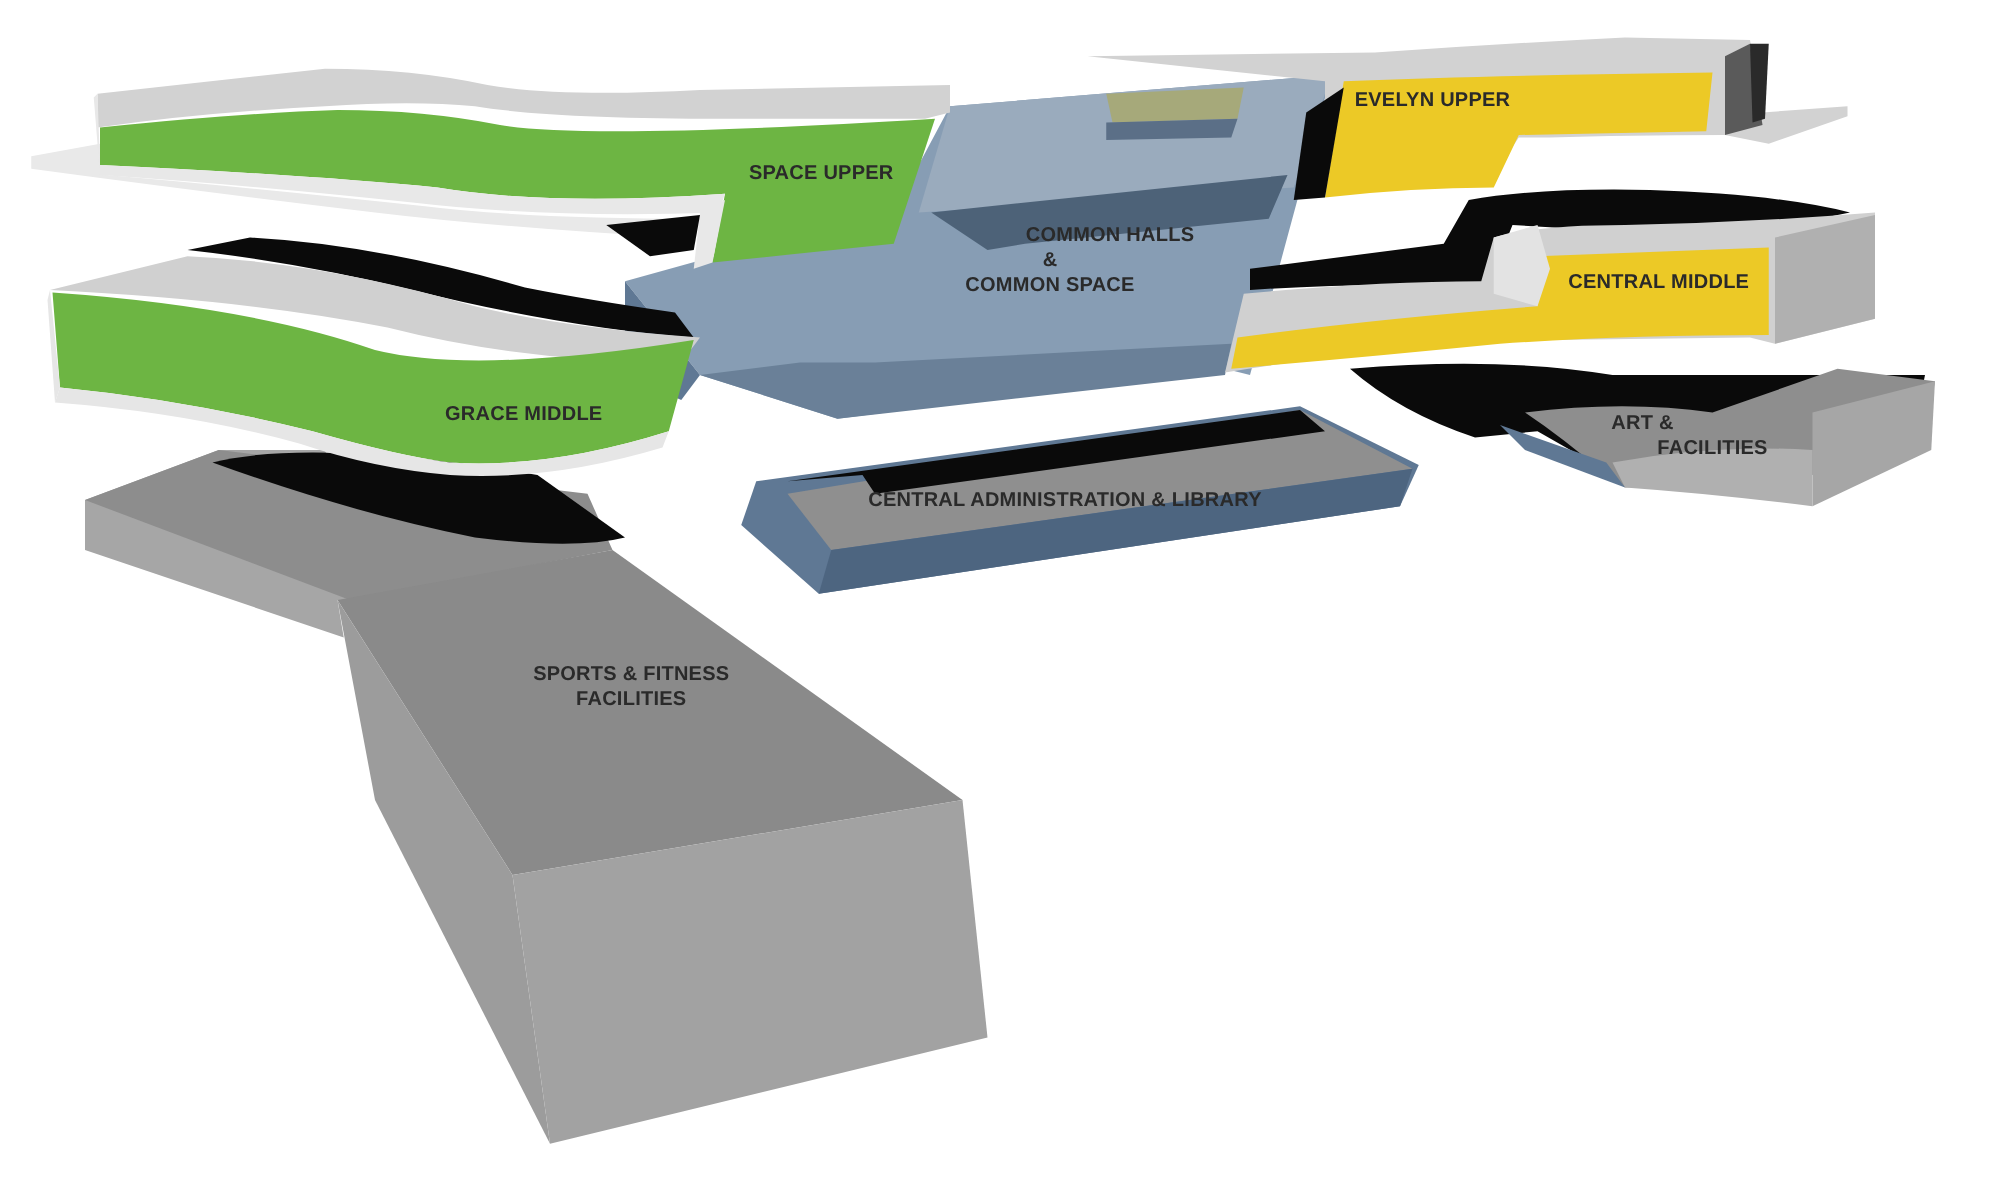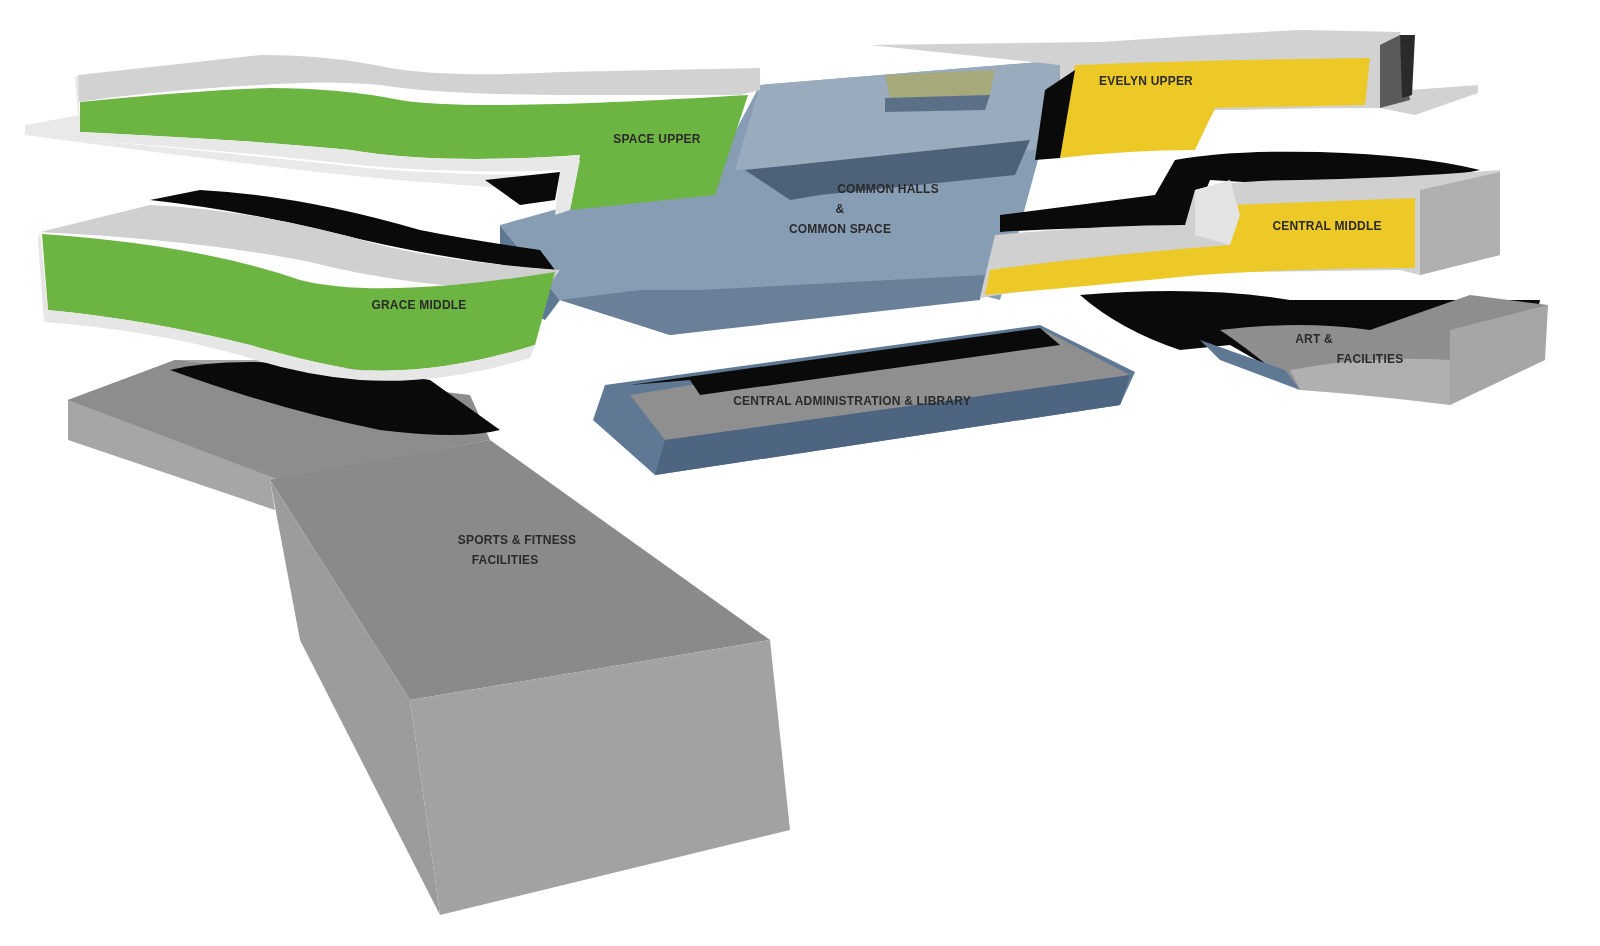--- a/index.html
+++ b/index.html
@@ -1,18 +1,18 @@
 <!DOCTYPE html>
 <html><head>
 <meta charset="utf-8">
 <style>
   html,body{margin:0;padding:0;background:#ffffff;}
   body{width:1600px;height:946px;overflow:hidden;position:relative;font-family:"Liberation Sans",sans-serif;}
   svg{position:absolute;left:0;top:0;}
-  .lbl{position:absolute;font-family:"Liberation Sans",sans-serif;font-weight:bold;font-size:12px;color:#2a2a2a;text-align:left;line-height:20px;white-space:nowrap;transform:translate(-50%,-50%);letter-spacing:0.2px;}
+  .lbl{position:absolute;font-family:"Liberation Sans",sans-serif;font-weight:bold;font-size:16px;color:#2a2a2a;text-align:left;line-height:20px;white-space:nowrap;transform:translate(-50%,-50%);letter-spacing:0.2px;}
 </style>
 </head>
 <body>
 
 <svg width="1600" height="946" viewBox="0 0 1600 946">
 
   <g>
     <polygon points="68,400 175,360 260,360 300,480 270,480 275,510 68,440" fill="#a6a6a6"></polygon>
     <polygon points="68,400 175,360 470,395 490,440 280,480" fill="#8d8d8d"></polygon>
     <polygon points="270,480 490,440 770,640 410,700" fill="#8a8a8a"></polygon>
@@ -74,23 +74,23 @@
   <g>
     <path d="M870,45 L1100,42 Q1200,35 1300,30 L1400,32 L1410,90 L1478,85 L1478,93 L1415,115 L1380,108 Q1300,108 1240,110 L1215,110 L1205,125 Q1190,125 1160,145 L1060,155 L1060,65 Z" fill="#d2d2d2"></path>
     <path d="M1075,65 Q1200,60 1370,58 L1365,105 L1215,108 L1195,150 Q1130,150 1060,158 Z" fill="#ecc926"></path>
     <polygon points="1045,90 1075,70 1060,158 1035,160" fill="#0a0a0a"></polygon>
     <polygon points="1380,45 1400,35 1410,100 1380,108" fill="#5a5a5a"></polygon>
     <polygon points="1400,35 1415,35 1412,95 1402,98" fill="#2a2a2a"></polygon>
   </g>
 </svg>
 
 <div class="lbl" style="left:657px;top:139px;">SPACE UPPER</div>
-<div class="lbl" style="left:419px;top:305px;">GRACE MIDDLE</div>
+<div class="lbl" style="left:419px;top:332px;">GRACE MIDDLE</div>
 <div class="lbl" style="left:888px;top:189px;">COMMON HALLS</div>
 <div class="lbl" style="left:840px;top:209px;">&amp;</div>
 <div class="lbl" style="left:840px;top:229px;">COMMON SPACE</div>
 <div class="lbl" style="left:1146px;top:81px;">EVELYN UPPER</div>
 <div class="lbl" style="left:1327px;top:226px;">CENTRAL MIDDLE</div>
 <div class="lbl" style="left:1314px;top:339px;">ART &amp;</div>
 <div class="lbl" style="left:1370px;top:359px;">FACILITIES</div>
 <div class="lbl" style="left:852px;top:401px;">CENTRAL ADMINISTRATION &amp; LIBRARY</div>
-<div class="lbl" style="left:505px;top:540px;margin-left:12px;">SPORTS &amp; FITNESS</div>
+<div class="lbl" style="left:505px;top:540px;">SPORTS &amp; FITNESS</div>
 <div class="lbl" style="left:505px;top:560px;">FACILITIES</div>
 
 </body></html>

